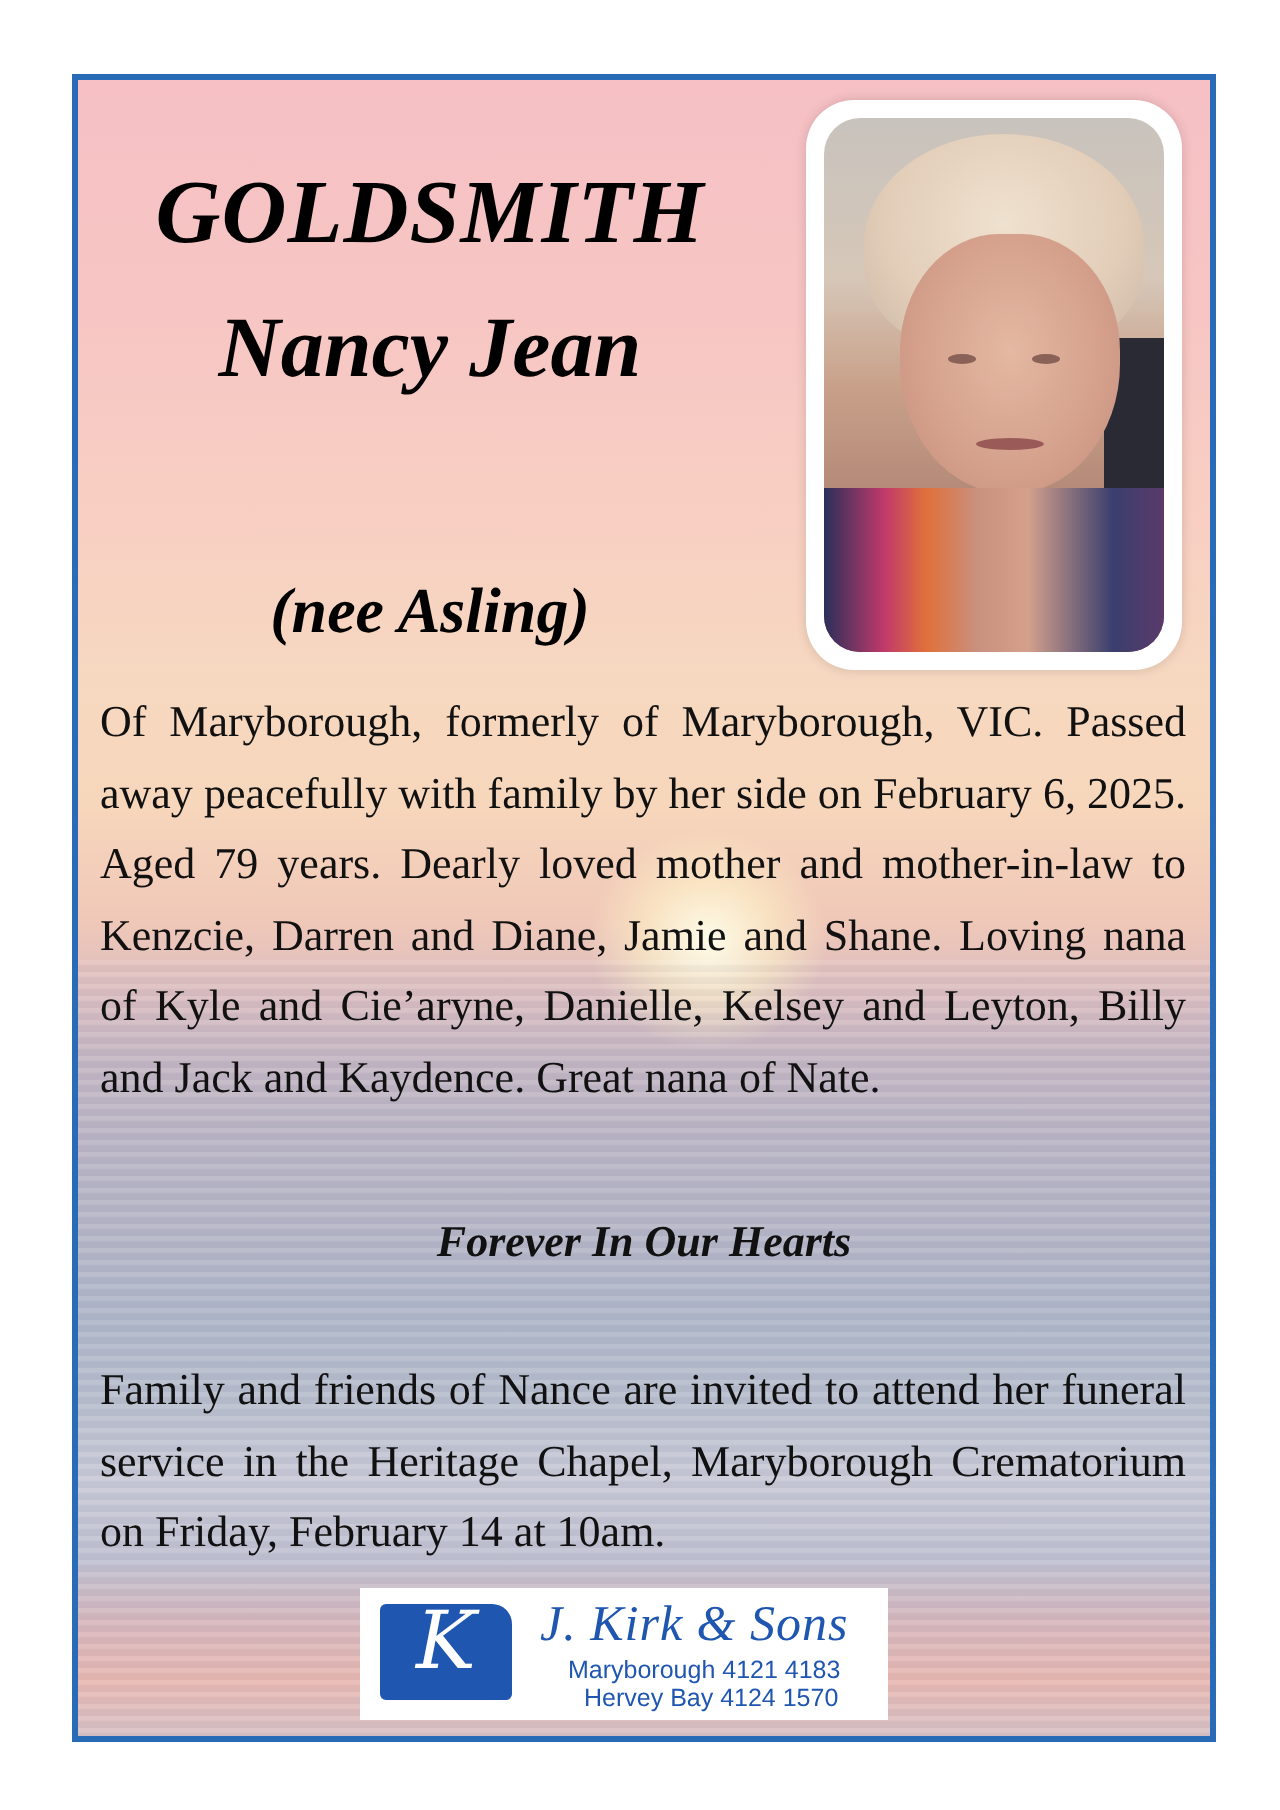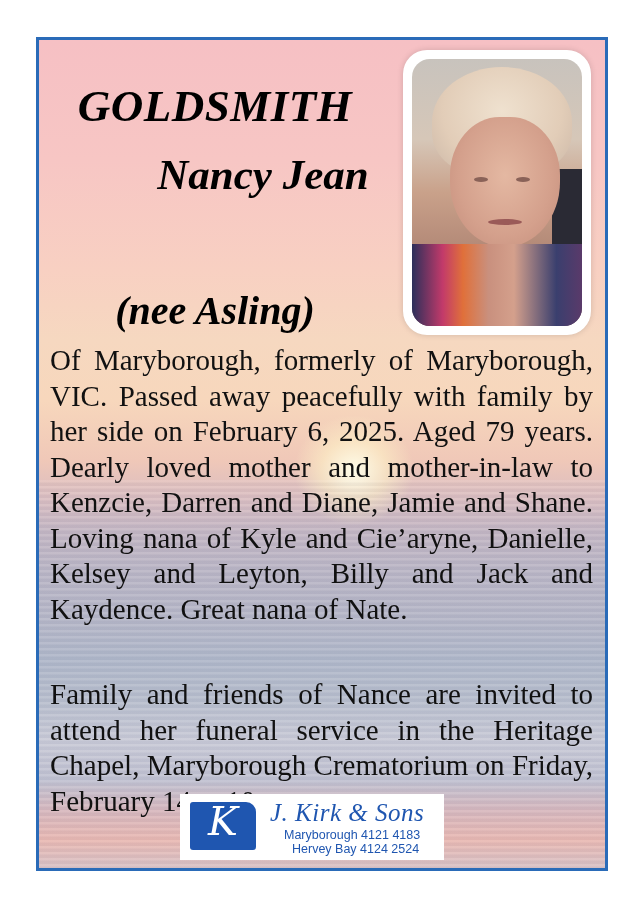--- a/index.html
+++ b/index.html
@@ -19,41 +19,41 @@
   .frame::before {
     content: ""; position: absolute; left: 0; right: 0; top: 440px; bottom: 0;
     background: repeating-linear-gradient(to bottom, rgba(255,255,255,0.10) 0px, rgba(255,255,255,0.10) 2px, rgba(120,130,160,0.07) 3px, rgba(120,130,160,0.07) 6px);
     pointer-events: none;
   }
   .heading {
     position: absolute; left: 0; width: 352px; text-align: center;
     font-family: "Liberation Serif", serif; font-weight: bold; font-style: italic; color: #000;
   }
   .h-surname { top: 40px; font-size: 45px; letter-spacing: 0.5px; }
-  .h-given { top: 110px; font-size: 43px; padding-left: 48px; }
+  .h-given { top: 110px; font-size: 43px; }
   .h-nick { top: 180px; font-size: 40px; }
-  .h-nee { top: 247px; font-size: 40px; }
+  .h-nee { top: 247px; font-size: 32px; }
   .photo {
     position: absolute; left: 364px; top: 10px; width: 188px; height: 285px;
     background: #ffffff; border-radius: 24px;
     box-shadow: 0 0 6px rgba(0,0,0,0.15);
   }
   .photo-inner {
     position: absolute; left: 9px; top: 9px; right: 9px; bottom: 9px; border-radius: 18px; overflow: hidden;
     background: linear-gradient(to bottom, #c8c3bd 0%, #d6c7b8 30%, #c9a18a 50%, #b48a78 70%, #6a4a5a 100%);
   }
   .photo-hair { position: absolute; left: 20px; top: 8px; width: 140px; height: 110px; border-radius: 50% 50% 40% 40%; background: radial-gradient(ellipse at 50% 40%, #efe1cf 0%, #e2cdb8 60%, #c9b5a5 100%); }
   .photo-face { position: absolute; left: 38px; top: 58px; width: 110px; height: 130px; border-radius: 45% 45% 50% 50%; background: radial-gradient(ellipse at 50% 45%, #e4b8a2 0%, #d4a08c 60%, #c28c7a 100%); }
   .photo-eye { position: absolute; width: 14px; height: 5px; border-radius: 50%; background: #8a6258; }
   .photo-mouth { position: absolute; left: 76px; top: 160px; width: 34px; height: 6px; border-radius: 50%; background: #9a5a58; }
   .photo-shirt { position: absolute; left: 0; right: 0; bottom: 0; height: 82px; background: linear-gradient(90deg, #2b2f5a 0%, #c23a6a 18%, #e0703a 30%, #c9907e 45%, #d4a08c 60%, #3a3f6e 85%, #5a3a6a 100%); }
   .photo-bg-dark { position: absolute; right: 0; top: 110px; width: 30px; height: 120px; background: #2a2a34; }
   .para {
     position: absolute; left: 11px; width: 543px;
-    font-family: "Liberation Serif", serif; font-size: 29px; line-height: 35.5px; color: #111;
+    font-family: "Liberation Serif", serif; font-size: 22px; line-height: 35.5px; color: #111;
     text-align: justify; text-align-last: left;
   }
   .para1 { top: 303px; }
   .tagline {
     position: absolute; left: 0; width: 566px; top: 568px; text-align: center;
     font-family: "Liberation Serif", serif; font-weight: bold; font-style: italic; font-size: 22px; color: #111;
   }
   .para2 { top: 637px; }
   .logo-box {
     position: absolute; left: 141px; top: 754px; width: 264px; height: 66px; background: #ffffff;
@@ -91,23 +91,24 @@
       <div class="photo-hair"></div>
       <div class="photo-face"></div>
       <div class="photo-eye" style="left:62px;top:118px"></div>
       <div class="photo-eye" style="left:104px;top:118px"></div>
       <div class="photo-mouth"></div>
       <div class="photo-shirt"></div>
     </div>
   </div>
 
   <div class="para para1">Of Maryborough, formerly of Maryborough, VIC. Passed away peacefully with family by her side on February 6, 2025. Aged 79 years. Dearly loved mother and mother-in-law to Kenzcie, Darren and Diane, Jamie and Shane. Loving nana of Kyle and Cie’aryne, Danielle, Kelsey and Leyton, Billy and Jack and Kaydence. Great nana of Nate.</div>
+  <div class="tagline">Forever In Our Hearts</div>
   <div class="para para2">Family and friends of Nance are invited to attend her funeral service in the Heritage Chapel, Maryborough Crematorium on Friday, February 14 at 10am.</div>
 
   <div class="logo-box">
     <div class="logo-mark">
       <div class="logo-k">K</div>
     </div>
     <div class="logo-name">J. Kirk &amp; Sons</div>
     <div class="logo-line logo-line1">Maryborough 4121 4183</div>
-    <div class="logo-line logo-line2">Hervey Bay 4124 2524</div>
+    <div class="logo-line logo-line2">Hervey Bay 4124 1570</div>
   </div>
 </div>
 
 </body></html>

